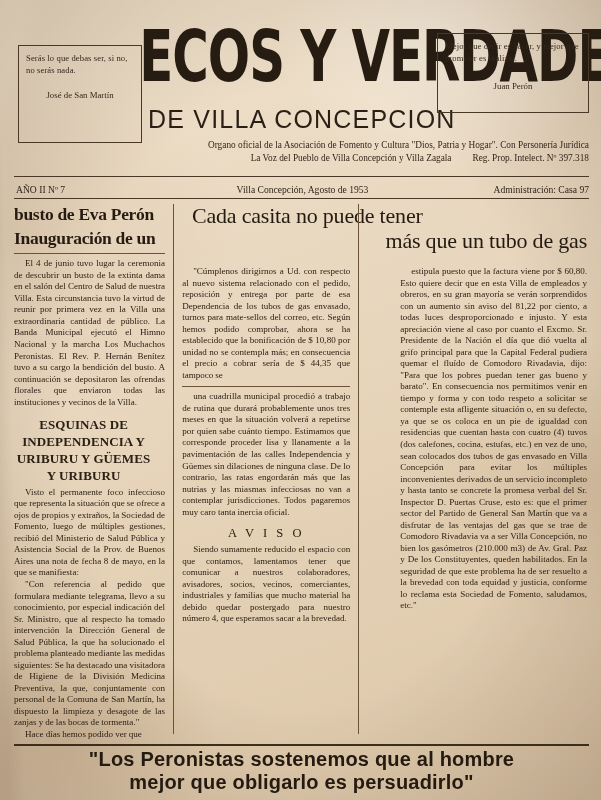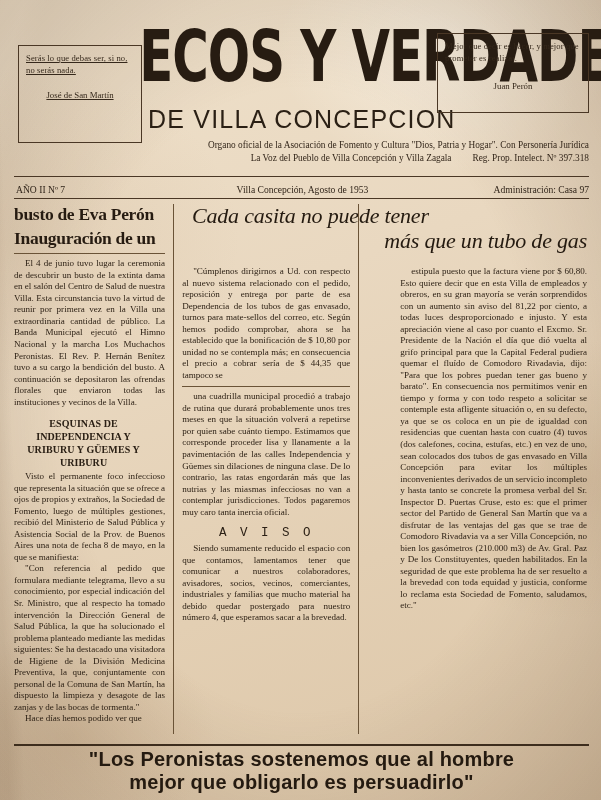--- a/index.html
+++ b/index.html
@@ -34,21 +34,21 @@
   .masthead{position:relative;height:150px;}
   .quote-box{
     position:absolute;box-sizing:border-box;
     border:1.6px solid #4a3725;
     padding:6px 7px;
     font-size:8.6px;line-height:1.42;
     color:#35281b;text-align:left;
   }
   .quote-box .qtext{letter-spacing:.1px;}
   .quote-box .qauthor{margin-top:13px;text-align:center;font-size:8.8px;}
-  #box-left{left:18px;top:45px;width:124px;height:98px;text-decoration:underline;}
+  #box-left{left:18px;top:45px;width:124px;height:98px;}
   #box-right{left:437px;top:33px;width:152px;height:80px;}
   #box-right .qauthor{margin-top:16px;text-align:center;}
 
   .title-wrap{position:absolute;left:148px;top:24px;width:288px;text-align:center;}
   .title-main{
     font-family:"DejaVu Sans", sans-serif;
     font-weight:bold;
     font-size:47px;
     line-height:.94;
     letter-spacing:-1px;
@@ -98,35 +98,35 @@
     font-family:"Liberation Serif", serif;font-weight:bold;
     font-size:17.5px;line-height:1.15;letter-spacing:-.3px;
     color:#261b11;margin:4px 0 0 0;
   }
   .hl2{
     font-family:"Liberation Serif", serif;
     font-size:22px;line-height:1.12;color:#241a10;
     margin:0 0 4px 0;letter-spacing:-.2px;
   }
   .hl2 .ln2{display:block;text-align:right;}
-  .span23{position:absolute;left:192px;top:204px;width:395px;font-style:italic;}
+  .span23{position:absolute;left:192px;top:204px;width:395px;}
 
   p.bt{
     margin:0;text-indent:11px;text-align:justify;
     font-size:9.05px;line-height:1.275;color:#2e2216;
     -webkit-hyphens:auto;hyphens:auto;word-spacing:-.2px;
   }
   p.bt + p.bt{margin-top:0;}
   .subhead{
-    text-align:center;font-weight:bold;font-size:10px;line-height:1.3;
+    text-align:center;font-weight:bold;font-size:13px;line-height:1.3;
     margin:9px 12px 2px 0;color:#2b2015;letter-spacing:.1px;
   }
   .aviso-t{
     text-align:center;font-size:12.5px;letter-spacing:3px;
-    margin:8px 0 3px 0;color:#2b2015;font-family:Liberation Mono, monospace;
+    margin:8px 0 3px 0;color:#2b2015;
   }
 
   .col2-inner{margin-top:62px;}
   .col3-inner{margin-top:62px;}
 
   .sep-line{border-top:1.1px solid #6a5337;margin:5px 0 4px 0;}
 
   
   .foot-rule{position:absolute;left:14px;right:12px;top:744px;border-top:2px solid #3d2d1d;}
   .footer{

